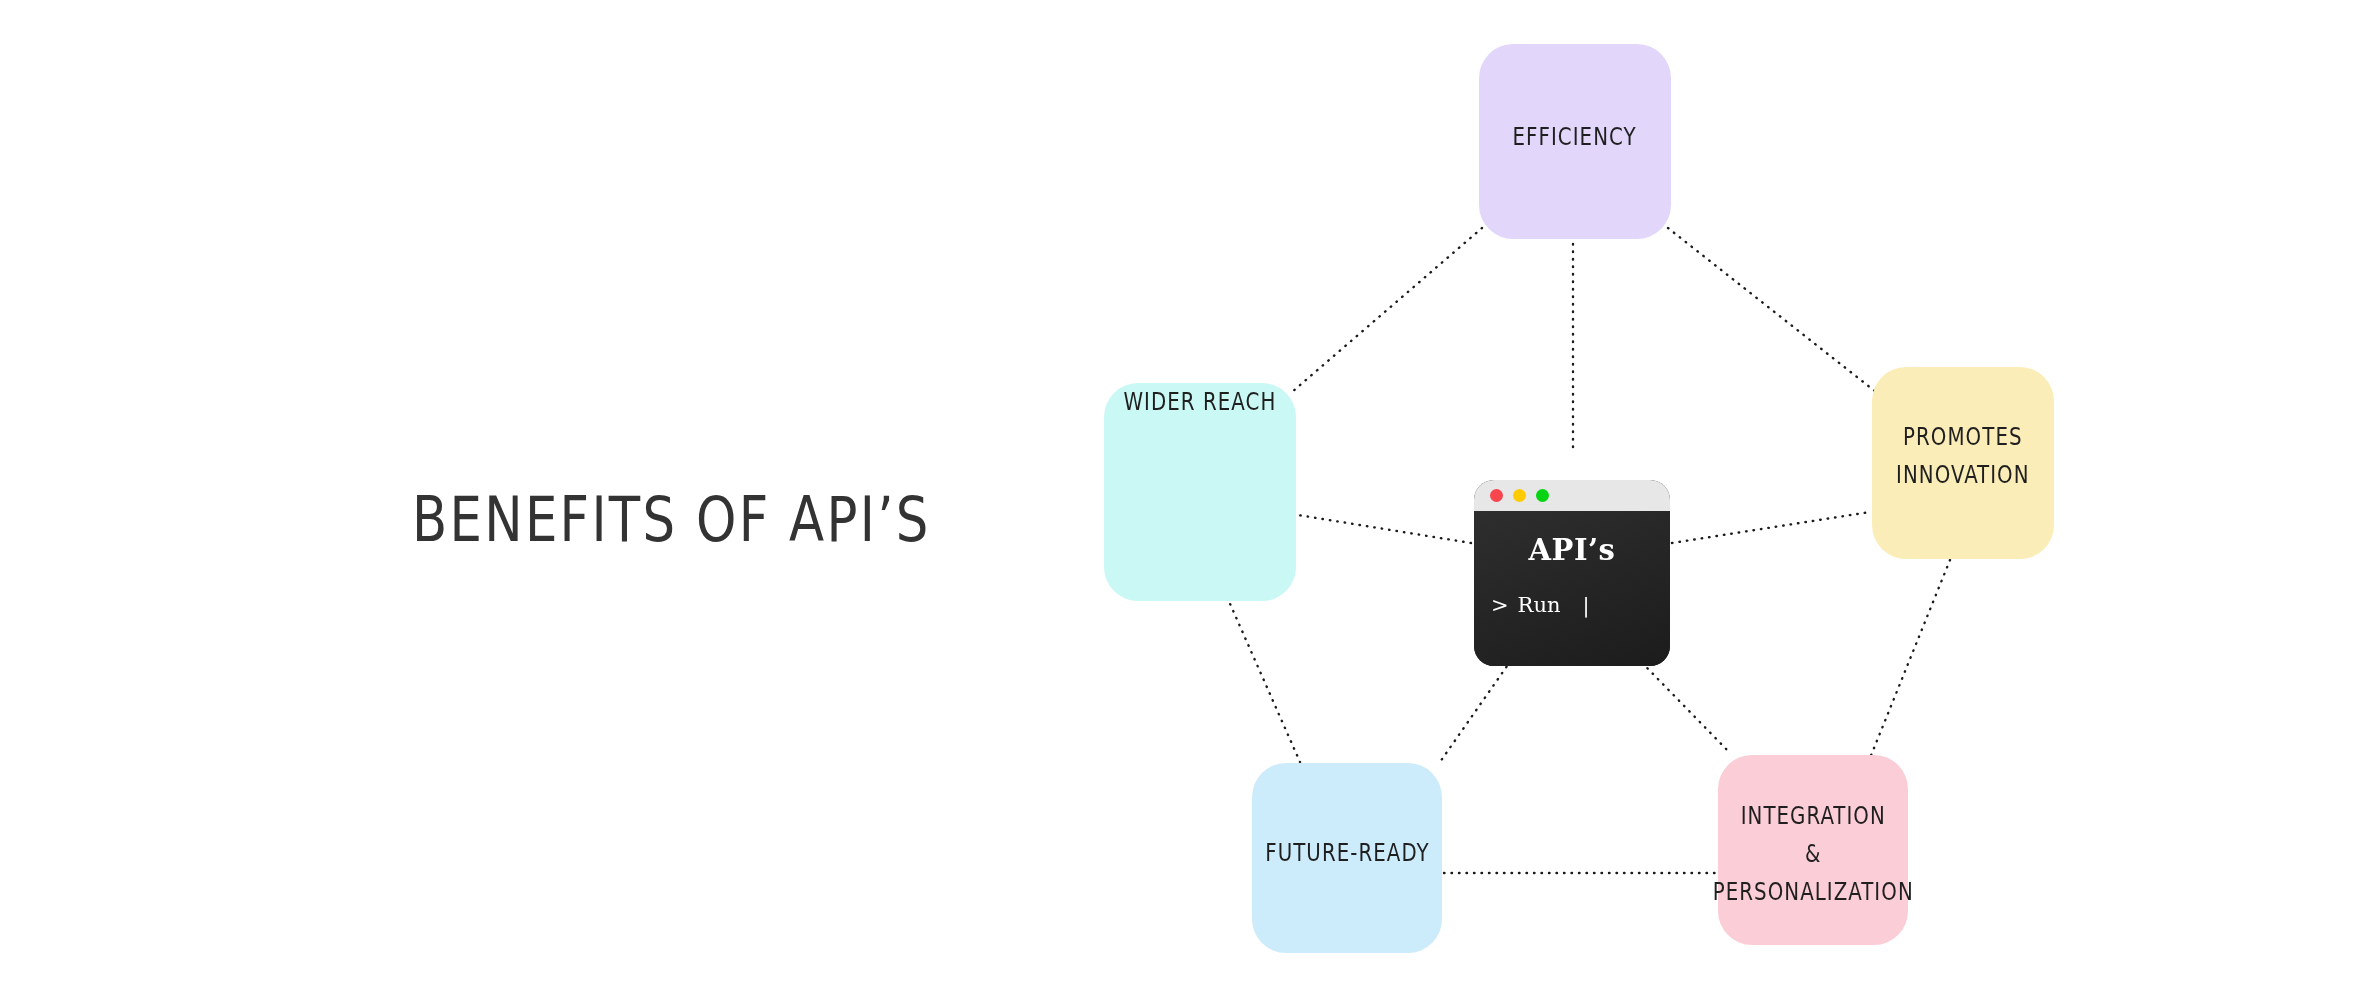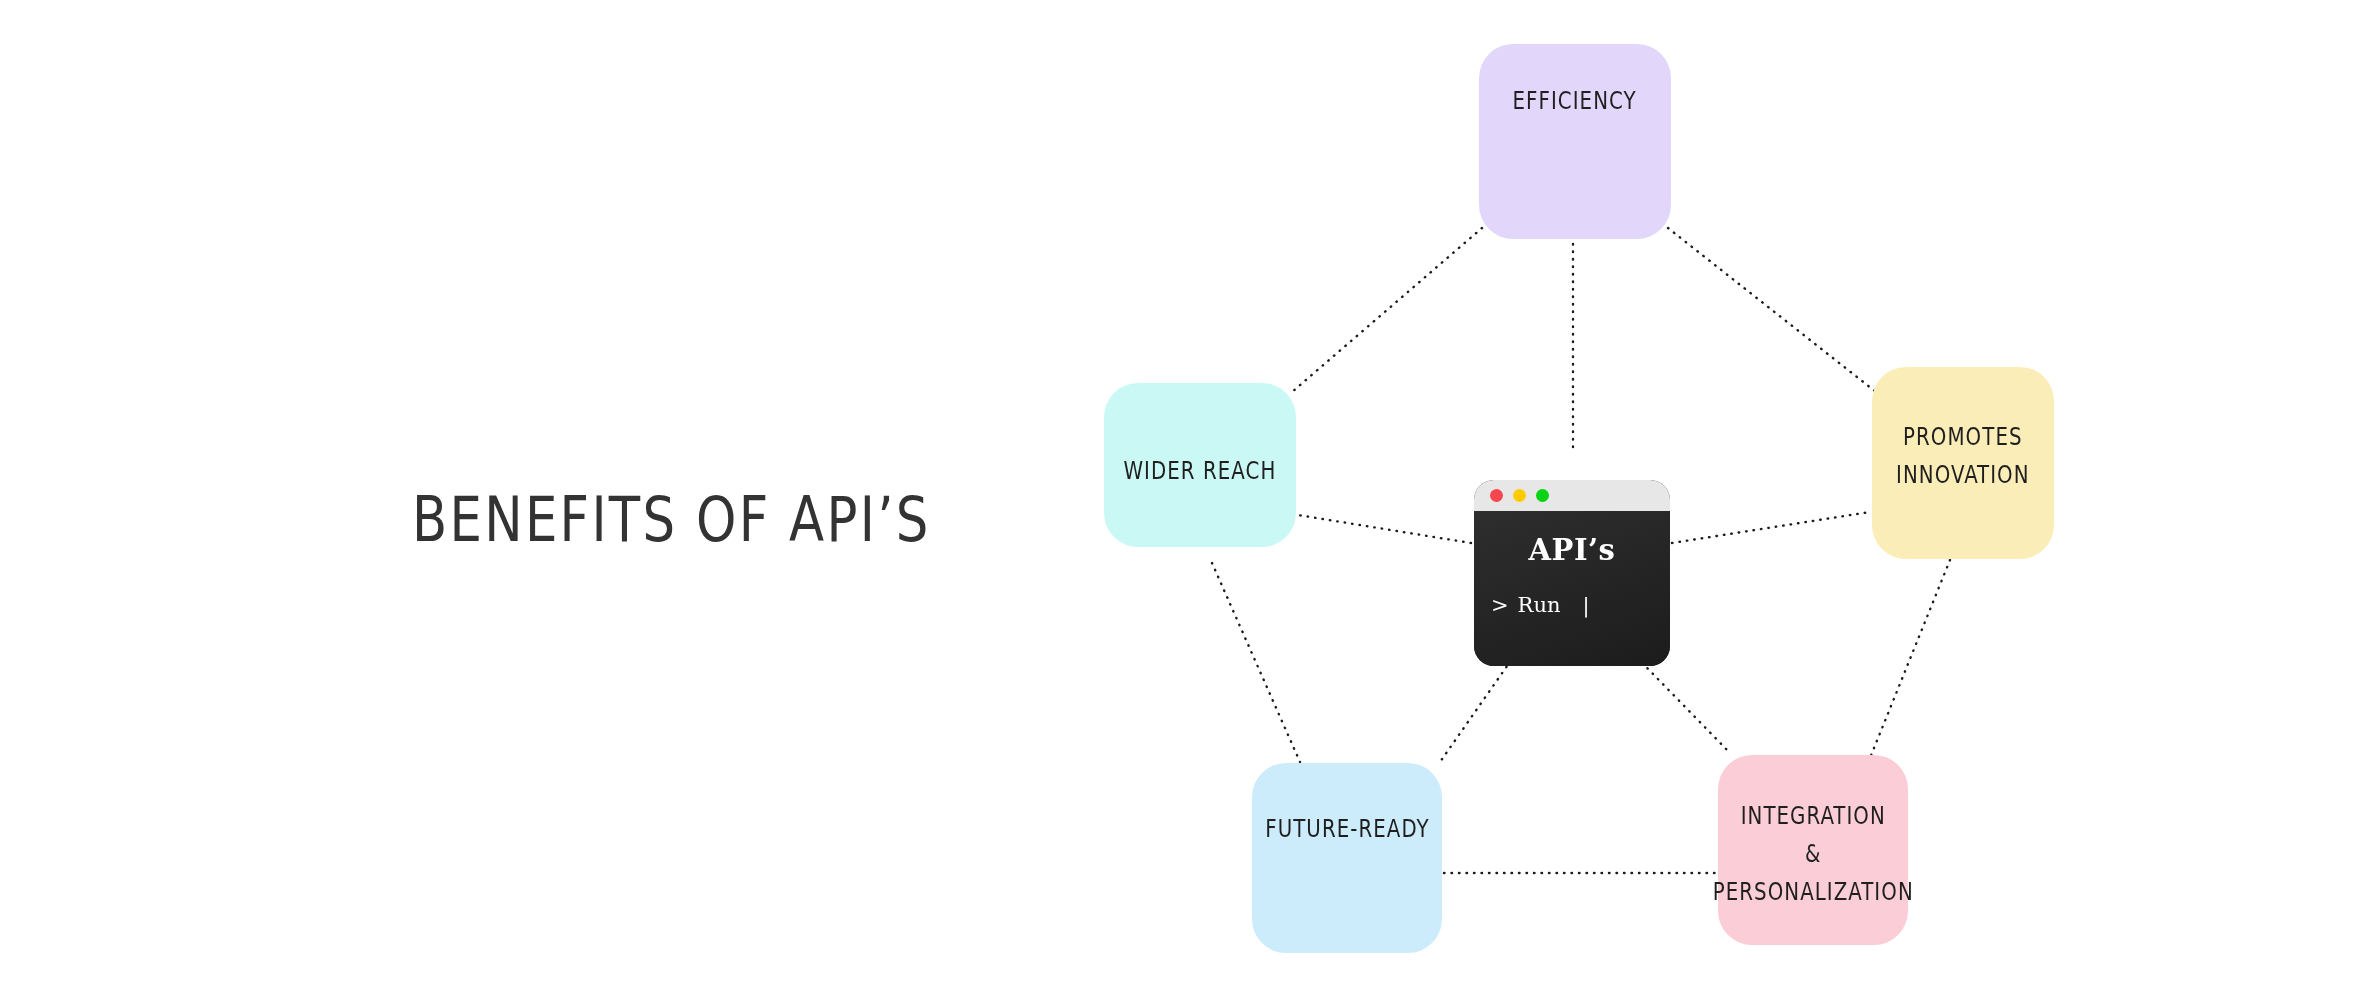--- a/index.html
+++ b/index.html
@@ -72,42 +72,41 @@
     line-height: 38px;
     transform: scaleX(0.88);
     white-space: pre-line;
   }
 
   #node-efficiency {
     left: 1479px; top: 44px;
     width: 192px; height: 195px;
     background: #E2D7FB;
     align-items: flex-start;
-    padding-top: 38px;
+    padding-top: 74px;
   }
   #node-wider-reach {
     left: 1104px; top: 383px;
-    width: 192px; height: 164px;
+    width: 192px; height: 218px;
     background: #CAF8F4;
     align-items: flex-start;
-    padding-top: 69px;
   }
   #node-promotes-innovation {
     left: 1872px; top: 367px;
     width: 182px; height: 192px;
     background: #FBEDB8;
     align-items: flex-start;
     padding-top: 51px;
   }
   #node-future-ready {
     left: 1252px; top: 763px;
     width: 190px; height: 190px;
     background: #CCECFB;
     align-items: flex-start;
-    padding-top: 47px;
+    padding-top: 71px;
   }
   #node-integration {
     left: 1718px; top: 755px;
     width: 190px; height: 190px;
     background: #FBCDD7;
     align-items: flex-start;
     padding-top: 42px;
   }
 
   

